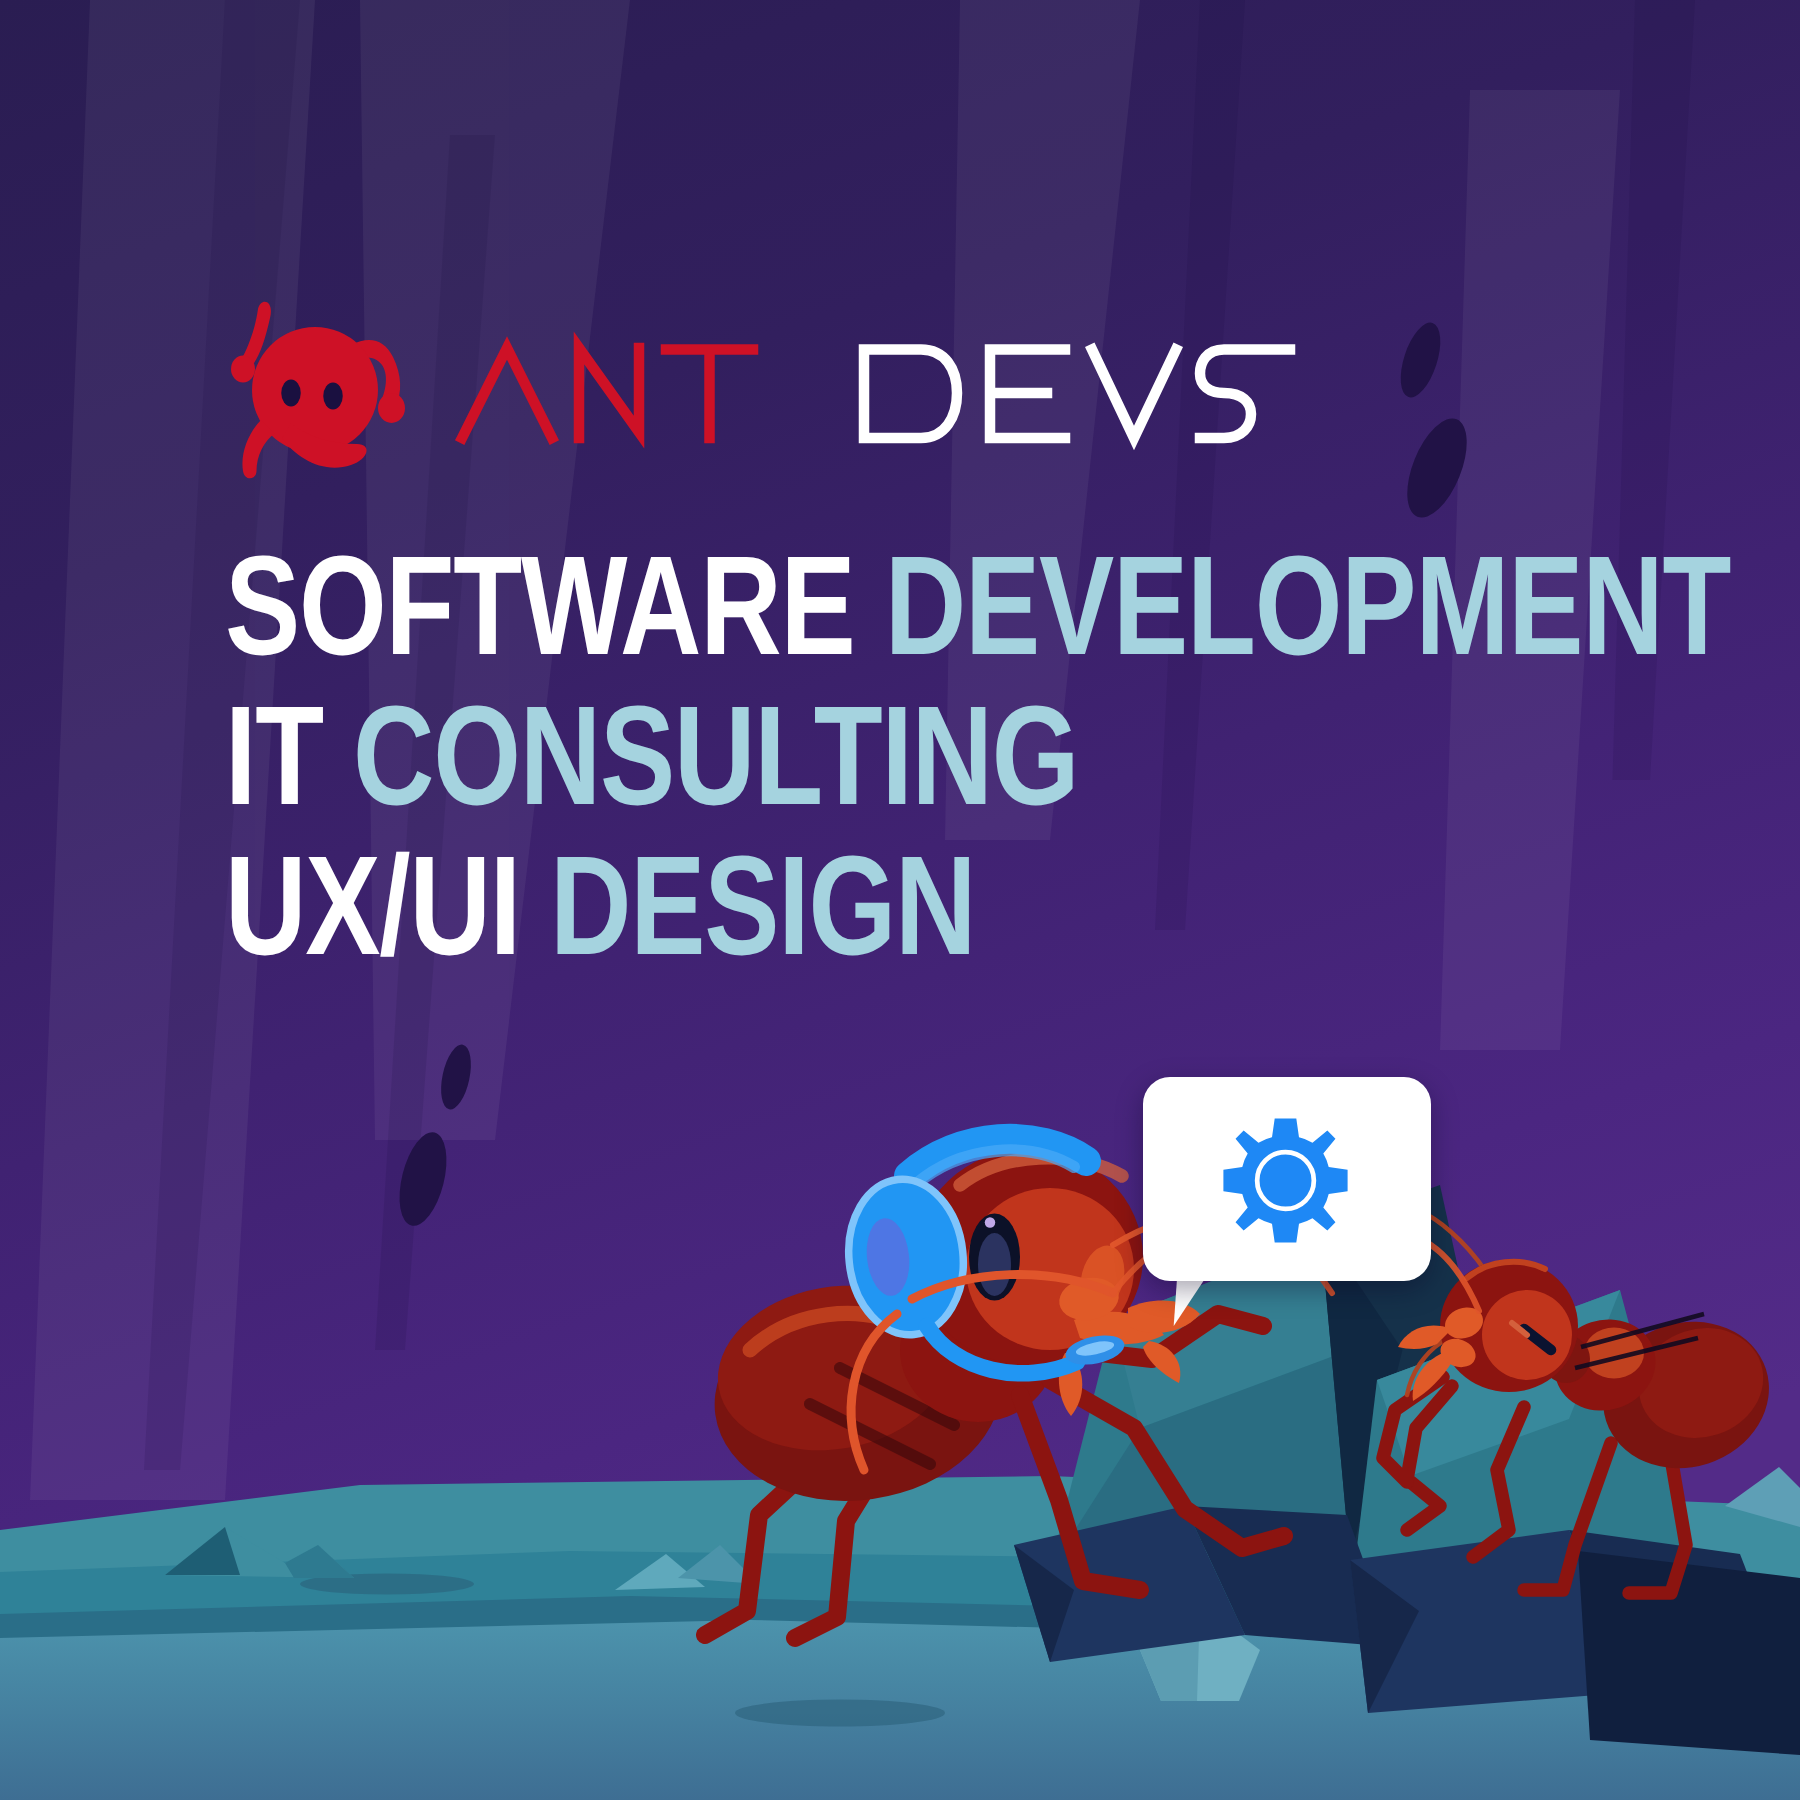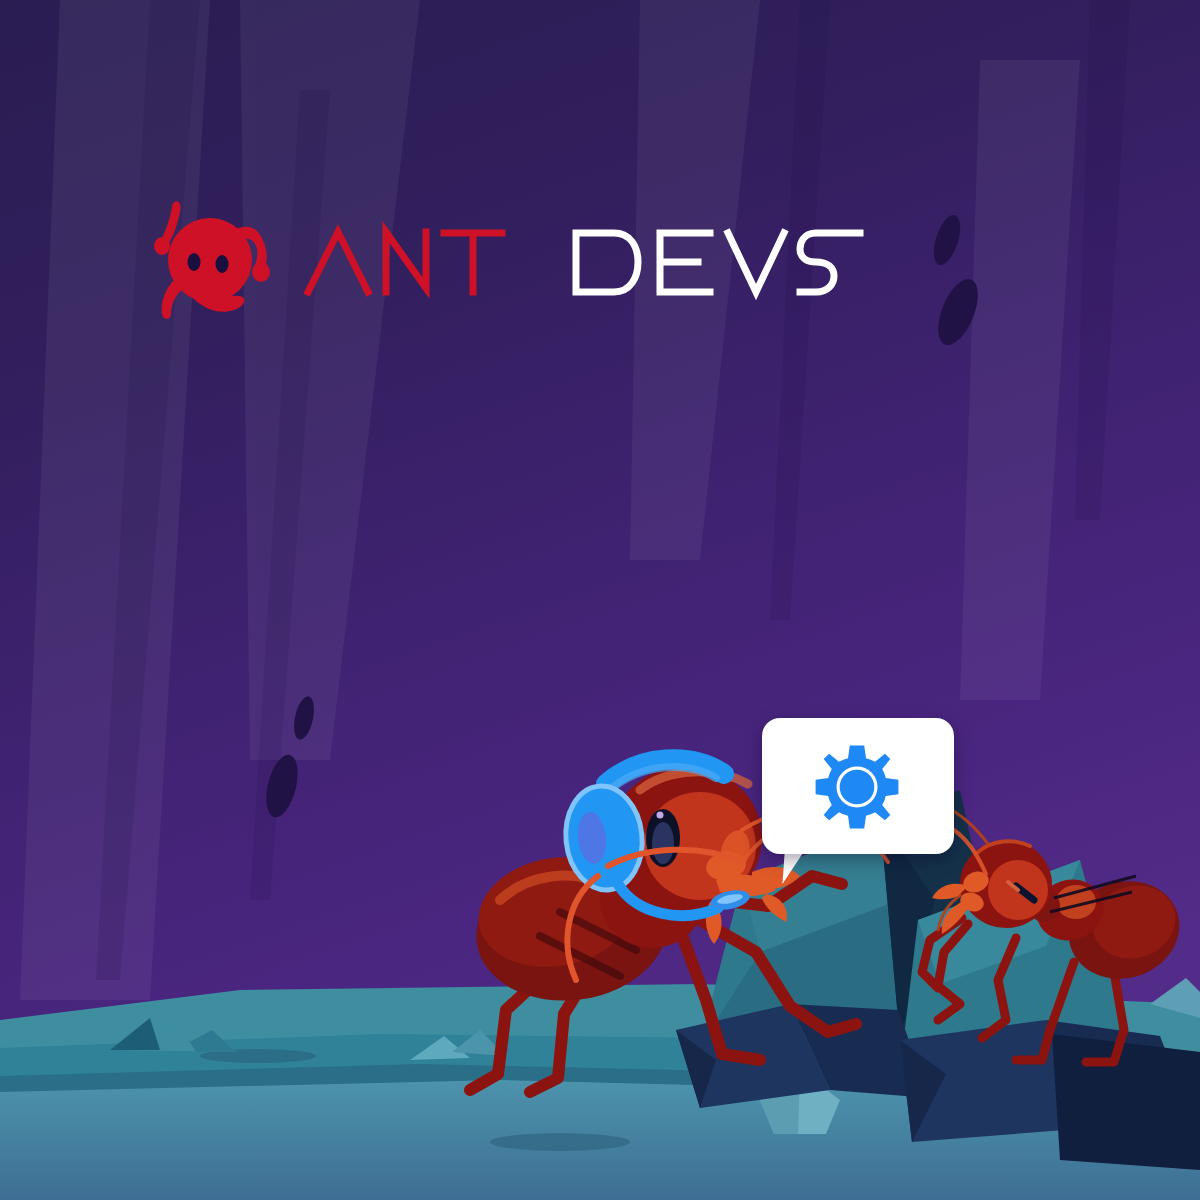--- a/index.html
+++ b/index.html
@@ -137,20 +137,34 @@
 
           <path d="M160 17 L188 76 L216 17"></path>
 
           <path d="M292 17 L248 17 C236 17 232 26 232 33 C232 41 238 46 248 46
                    C260 46 266 52 266 60 C266 68 260 76 248 76 L232 76"></path>
         </g>
       </svg>
     </div>
   </div>
 
+  <div class="headline">
+    <div class="hl-line">
+      <span class="hl-w">SOFTWARE</span>
+      <span class="hl-b">DEVELOPMENT</span>
+    </div>
+    <div class="hl-line">
+      <span class="hl-w">IT</span>
+      <span class="hl-b">CONSULTING</span>
+    </div>
+    <div class="hl-line">
+      <span class="hl-w">UX/UI</span>
+      <span class="hl-b">DESIGN</span>
+    </div>
+  </div>
 
   <svg class="scene noclick" width="1200" height="1200" viewBox="0 0 1200 1200">
 
     <g>
       <path d="M0 1020 L240 990 L700 984 L1200 1004 L1200 1200 L0 1200 Z" fill="#3E8EA0"></path>
       <path d="M0 1048 L380 1034 L900 1040 L1200 1052 L1200 1200 L0 1200 Z" fill="#2F8298"></path>
       <path d="M0 1076 L420 1064 L1200 1082 L1200 1200 L0 1200 Z" fill="#2A6E88"></path>
       <path d="M0 1092 L500 1080 L1200 1098 L1200 1200 L0 1200 Z" fill="url(#grndFront)"></path>
 
       <g fill="#2A5E79" opacity=".55">

